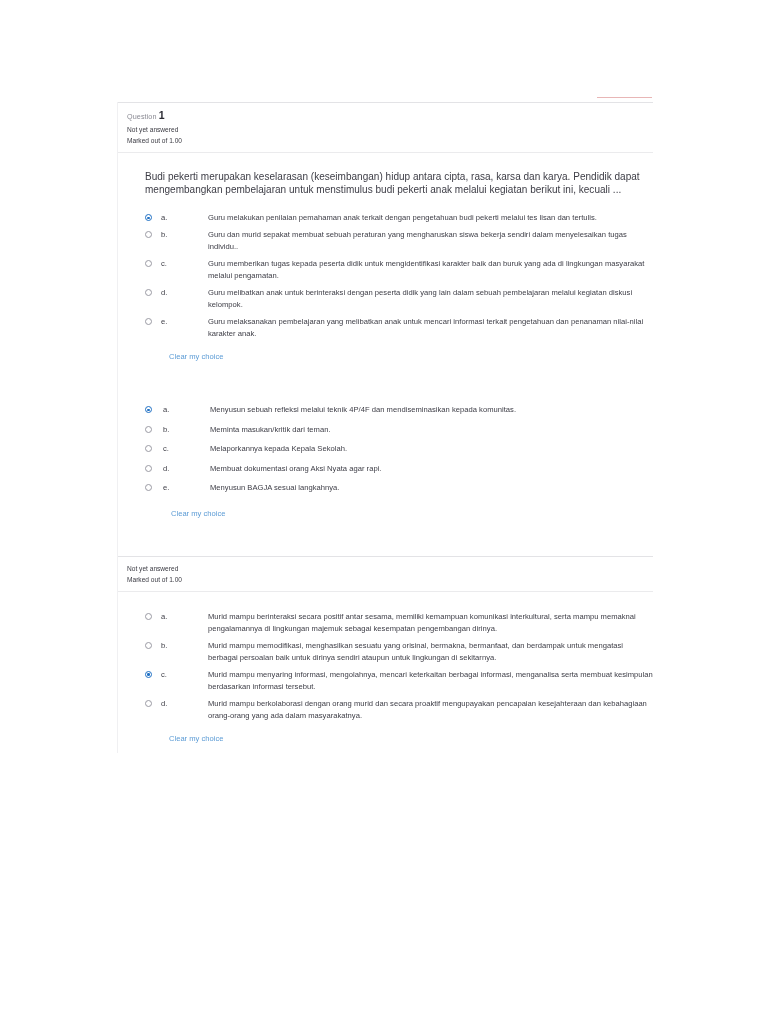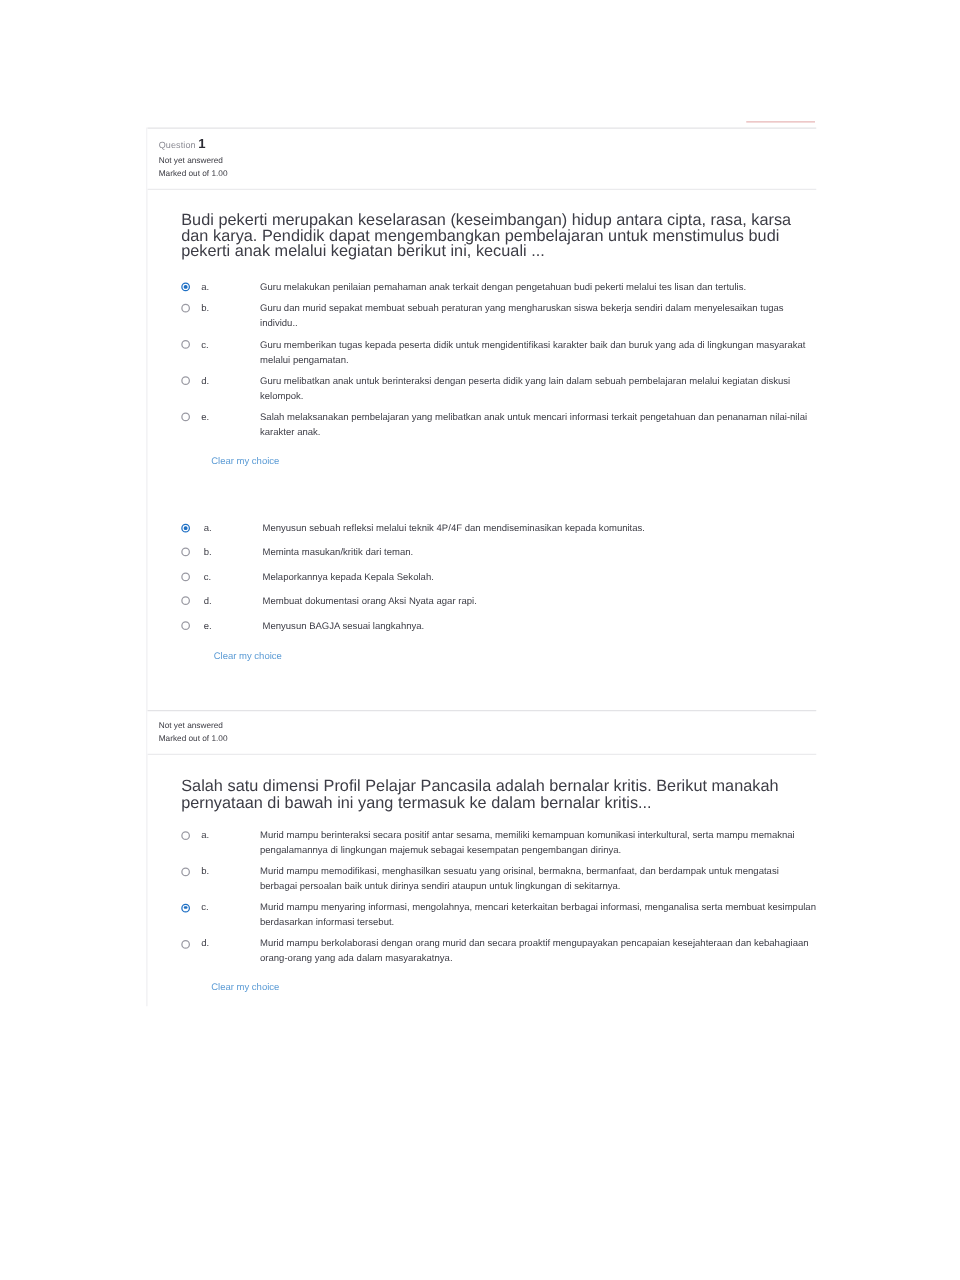--- a/index.html
+++ b/index.html
@@ -78,21 +78,21 @@
     color: #3a3a42;
     line-height: 11px;
     margin: 0;
   }
 
   .qbody {
     padding: 18px 0 8px 27px;
   }
 
   .qtext {
-    font-size: 13px;
+    font-size: 10px;
     line-height: 12.6px;
     color: #3c3c45;
     width: 505px;
     margin: 0 0 16px 0;
     letter-spacing: 0.02px;
   }
 
   .answers {
     margin: 0;
     padding: 0;
@@ -209,21 +209,21 @@
             <span class="atext">Guru memberikan tugas kepada peserta didik untuk mengidentifikasi karakter baik dan buruk yang ada di lingkungan masyarakat melalui pengamatan.</span>
           </li>
           <li class="answer">
             <span class="radio"></span>
             <span class="letter">d.</span>
             <span class="atext">Guru melibatkan anak untuk berinteraksi dengan peserta didik yang lain dalam sebuah pembelajaran melalui kegiatan diskusi kelompok.</span>
           </li>
           <li class="answer">
             <span class="radio"></span>
             <span class="letter">e.</span>
-            <span class="atext">Salah melaksanakan pembelajaran yang melibatkan anak untuk mencari informasi terkait pengetahuan dan penanaman nilai-nilai karakter anak.</span>
+            <span class="atext">Guru melaksanakan pembelajaran yang melibatkan anak untuk mencari informasi terkait pengetahuan dan penanaman nilai-nilai karakter anak.</span>
           </li>
         </ul>
         <a class="clear-choice">Clear my choice</a>
       </div>
     </div>
 
     <div class="spacer-q1"></div>
 
     <div class="question" id="q2">
       <div class="qbody">
@@ -259,21 +259,20 @@
     </div>
 
     <div class="spacer-q2"></div>
 
     <div class="question" id="q3">
       <div class="qheader">
         <p class="qstate">Not yet answered</p>
         <p class="qmarked">Marked out of 1.00</p>
       </div>
       <div class="qbody">
-        <p class="qtext">Salah satu dimensi Profil Pelajar Pancasila adalah bernalar kritis. Berikut manakah pernyataan di bawah ini yang termasuk ke dalam bernalar kritis...</p>
         <ul class="answers">
           <li class="answer">
             <span class="radio"></span>
             <span class="letter">a.</span>
             <span class="atext">Murid mampu berinteraksi secara positif antar sesama, memiliki kemampuan komunikasi interkultural, serta mampu memaknai pengalamannya di lingkungan majemuk sebagai kesempatan pengembangan dirinya.</span>
           </li>
           <li class="answer">
             <span class="radio"></span>
             <span class="letter">b.</span>
             <span class="atext">Murid mampu memodifikasi, menghasilkan sesuatu yang orisinal, bermakna, bermanfaat, dan berdampak untuk mengatasi berbagai persoalan baik untuk dirinya sendiri ataupun untuk lingkungan di sekitarnya.</span>

